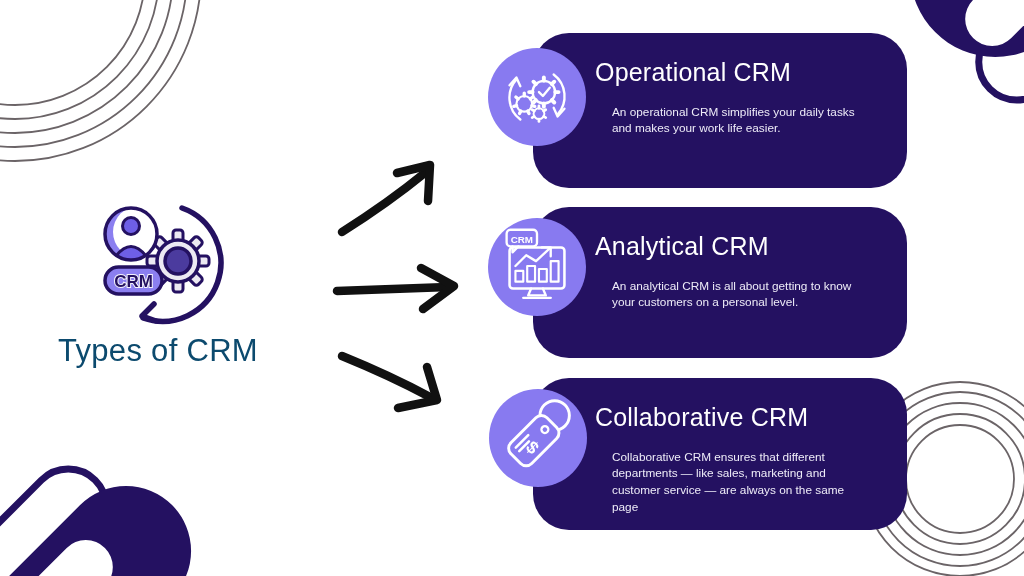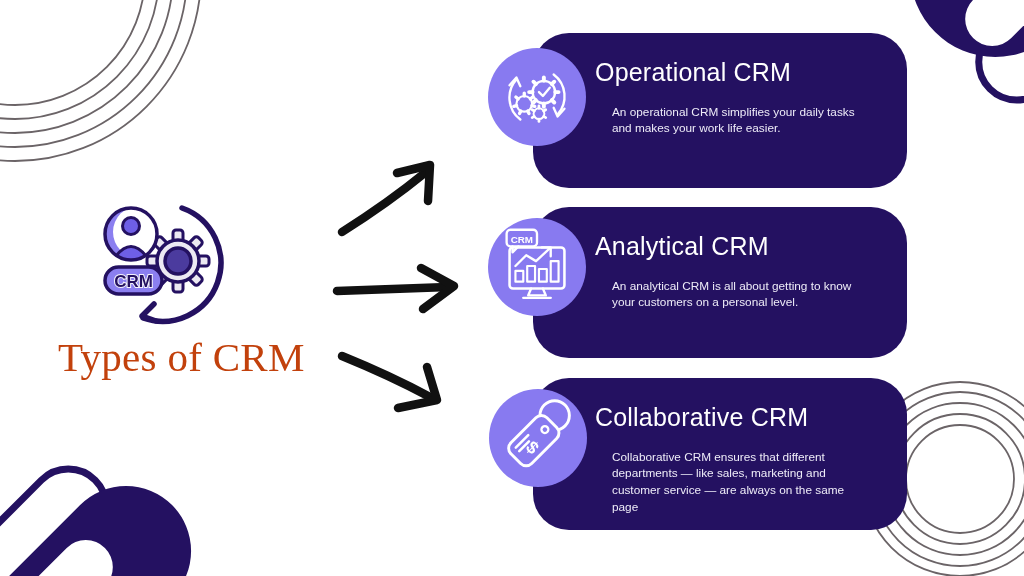--- a/index.html
+++ b/index.html
@@ -18,23 +18,22 @@
   .card h2{margin:0 0 9px 0;font-size:25px;font-weight:500;letter-spacing:0.2px;line-height:1.1;}
   .card p{margin:17px;font-size:11.8px;line-height:16.8px;color:#eeecf8;width:258px;}
   .icon-circle{
     position:absolute;width:98px;height:98px;border-radius:50%;background:#887af0;
     display:flex;align-items:center;justify-content:center;z-index:3;
   }
   .ic-1{left:488px;top:48px;}
   .ic-2{left:488px;top:218px;}
   .ic-3{left:489px;top:389px;}
   .main-title{
-    position:absolute;left:58px;top:333px;font-size:41px;color:#c2410c;z-index:1;
+    position:absolute;left:58px;top:333px;font-size:31px;color:#0c4a6e;z-index:1;
     letter-spacing:0.3px;
-    font-family:Liberation Serif, serif;
   }
   svg{display:block;}
   .bg{z-index:0;}
   .fg{z-index:1;pointer-events:none;}
 </style>
 </head>
 <body>
 
 <div class="stage">
 

